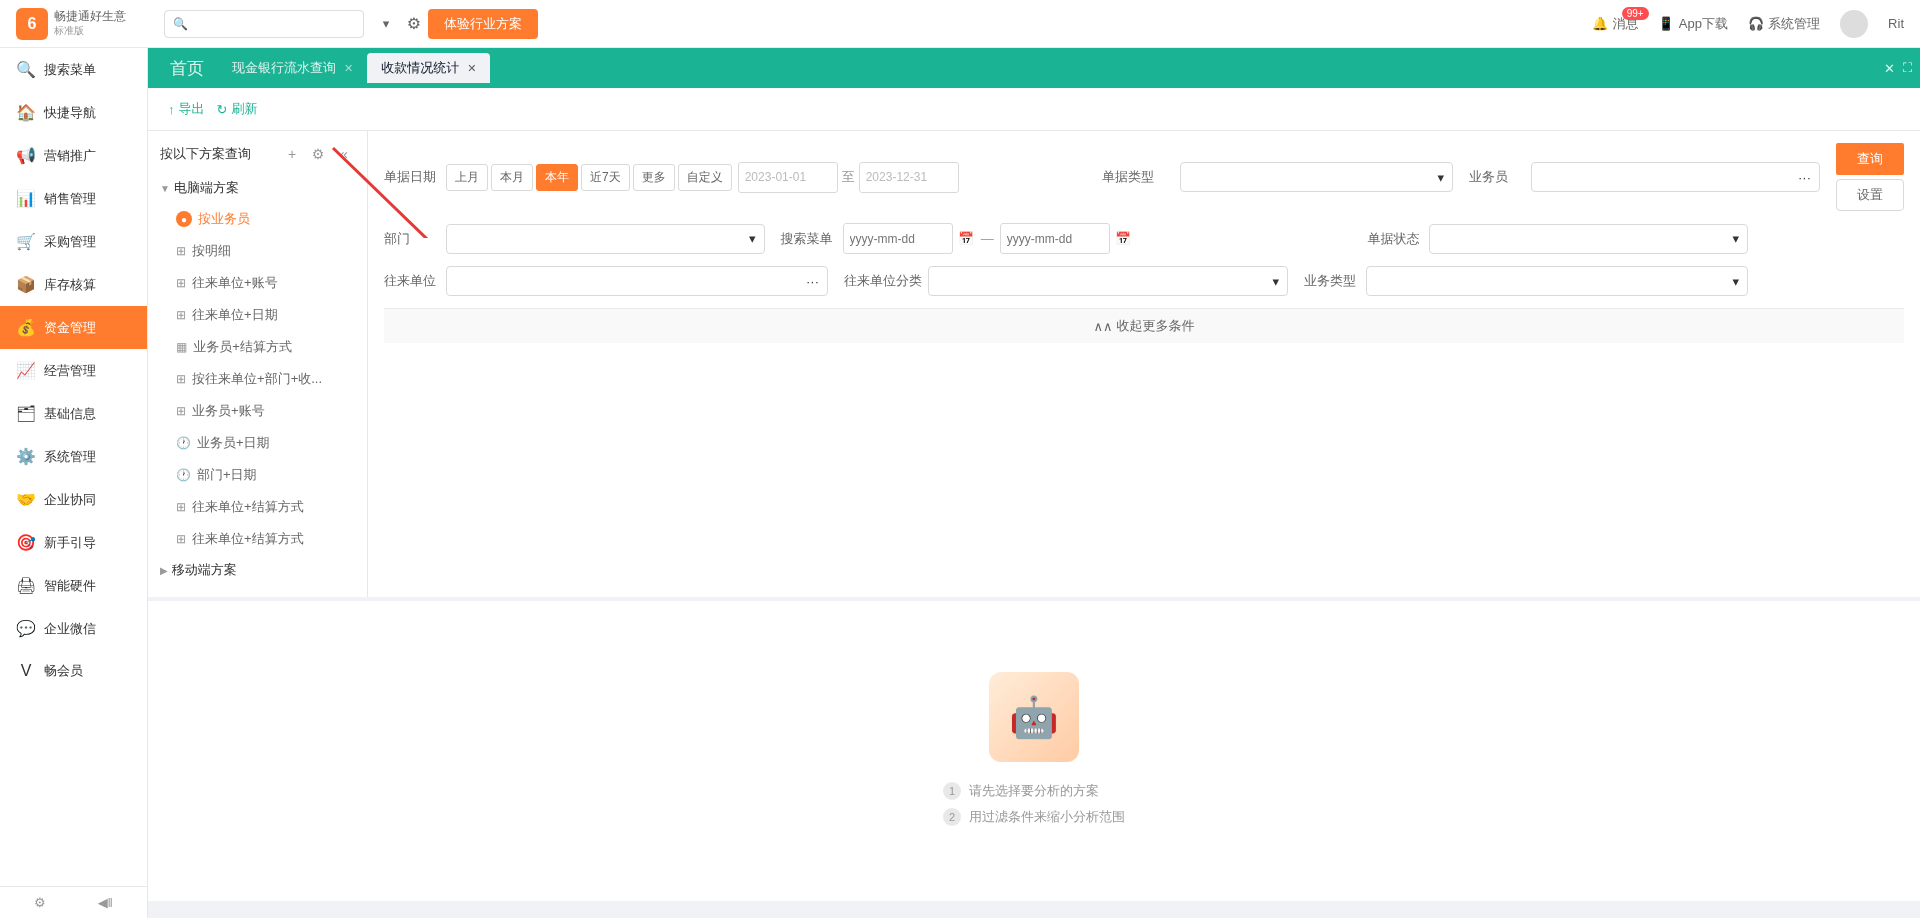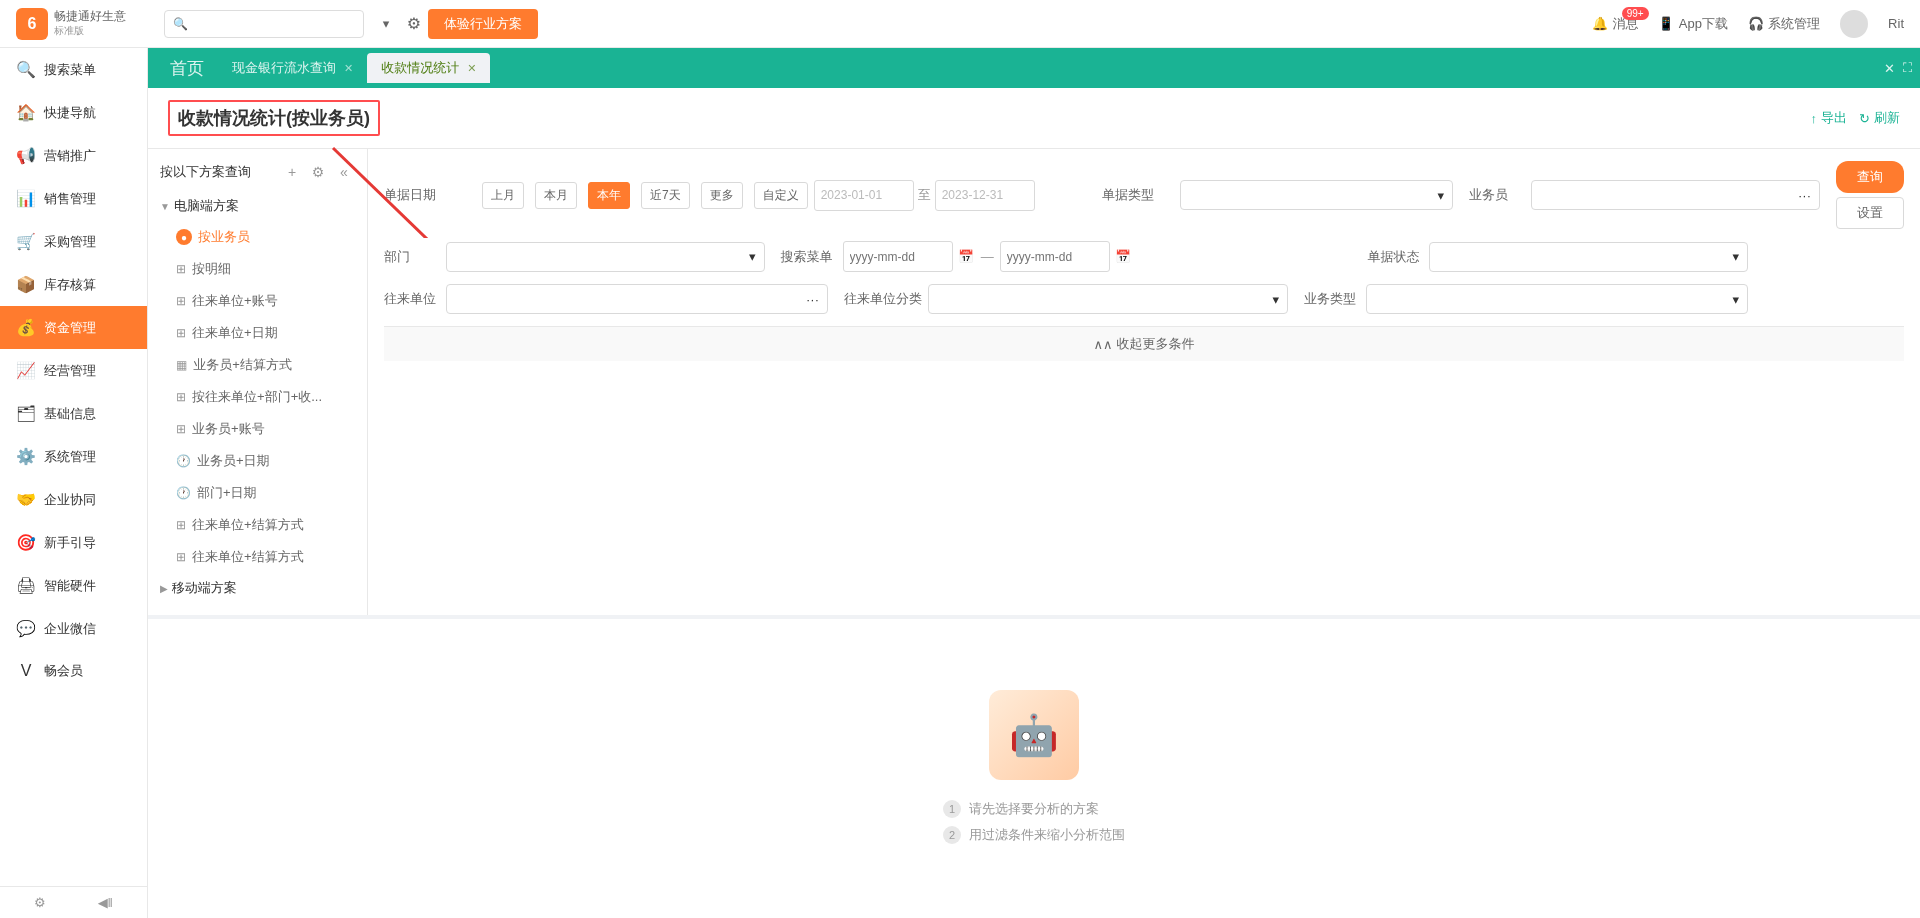--- a/index.html
+++ b/index.html
@@ -128,21 +128,21 @@
       display: flex; align-items: center; gap: 4px;
       padding: 6px 14px;
       color: rgba(255,255,255,0.85);
       font-size: 13px;
       cursor: pointer;
       border-radius: 4px 4px 0 0;
       position: relative;
     }
     .tab-item.active {
       background: #f0f2f5;
-      color: #4d7c0f;
+      color: #0f172a;
     }
     .tab-home {
       color: rgba(255,255,255,0.85);
       padding: 6px 14px;
       font-size: 17px;
       cursor: pointer;
     }
     .tab-close {
       font-size: 11px;
       margin-left: 4px;
@@ -274,21 +274,21 @@
       border-radius: 3px;
       padding: 0 6px;
       font-size: 12px;
       color: #bbb;
     }
     .date-separator { color: #999; }
     .query-btn {
       background: #ff7b2e;
       color: white;
       border: none;
-      border-radius: 12px;
+      border-radius: 2px;
       padding: 7px 20px;
       font-size: 13px;
       cursor: pointer;
     }
     .setting-btn {
       background: #fff;
       color: #666;
       border: 1px solid #d9d9d9;
       border-radius: 4px;
       padding: 6px 20px;
@@ -465,21 +465,20 @@
   </div>
   <div class="tab-bar-right">
     <span style="cursor:pointer;">✕</span>
     <span style="cursor:pointer;">⛶</span>
   </div>
 </div>
 
 <div class="main-content">
 
   <div class="page-header">
-    <div class="page-title">收款情况统计(按业务员)</div>
     <div class="page-actions">
       <div class="action-btn">
         <span>↑</span>
         <span>导出</span>
       </div>
       <div class="action-btn">
         <span>↻</span>
         <span>刷新</span>
       </div>
     </div>
@@ -551,21 +550,21 @@
         <span class="scheme-category-icon">▶</span>
         <span>移动端方案</span>
       </div>
     </div>
 
     <div class="filter-area">
 
       <div class="filter-row">
         <div style="display:flex;align-items:center;gap:6px;flex:2;">
           <span class="filter-label">单据日期</span>
-          <div style="display:flex;align-items:center;gap:11px;margin-left:36px;">
+          <div style="display:flex;align-items:center;gap:3px;">
             <button class="date-btn">上月</button>
             <button class="date-btn">本月</button>
             <button class="date-btn active">本年</button>
             <button class="date-btn">近7天</button>
             <button class="date-btn">更多</button>
             <button class="date-btn">自定义</button>
           </div>
           <div class="date-range">
             <input class="date-input" readonly="" value="2023-01-01" style="">
             <span class="date-separator">至</span>

